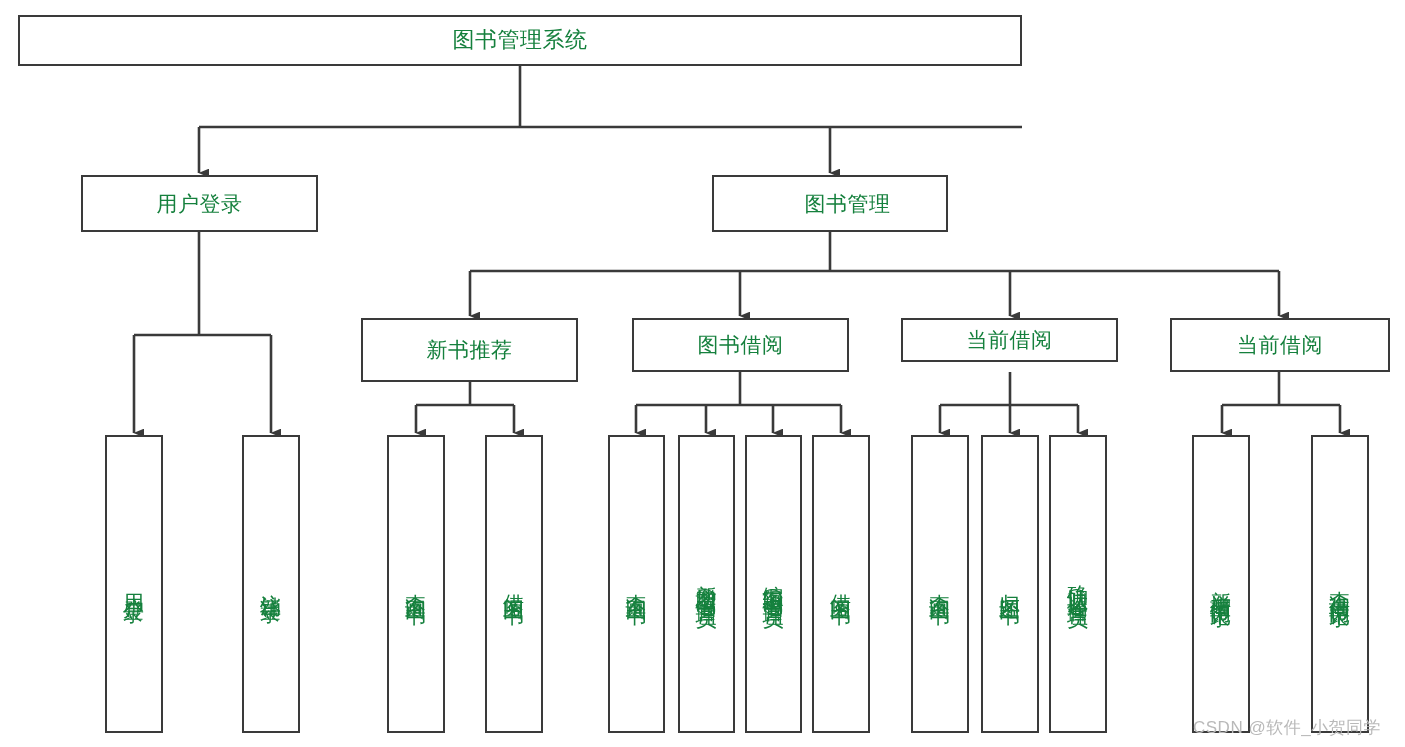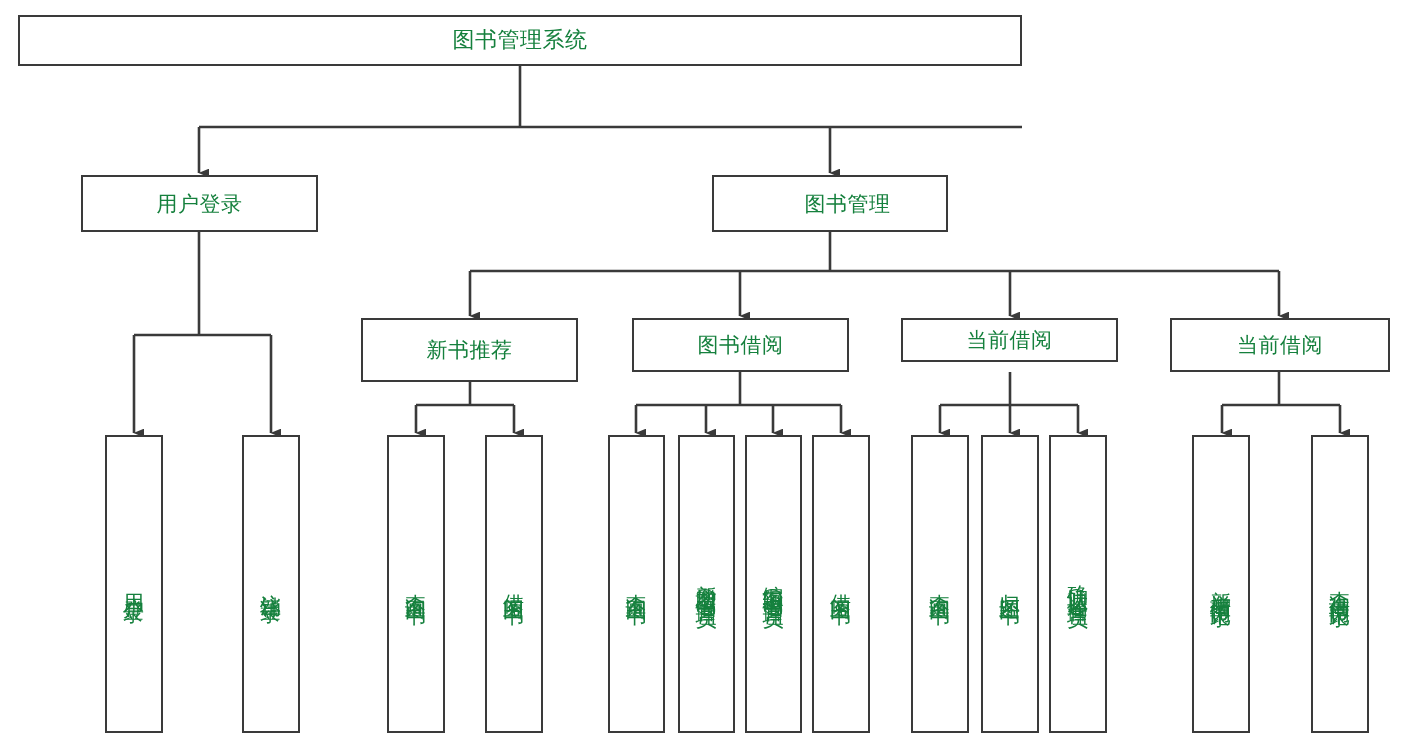--- a/index.html
+++ b/index.html
@@ -199,14 +199,15 @@
   </div>
 
   <div class="node vert" style="left:1192px; top:435px; width:58px; height:298px;">
     <span class="label">新增借阅记录</span>
   </div>
 
   <div class="node vert" style="left:1311px; top:435px; width:58px; height:298px;">
     <span class="label">查询借阅记录</span>
   </div>
 
+  <div class="watermark" style="left:1193px; top:716px;">CSDN @软件_小贺同学</div>
 
 </div>
 
 </body></html>

